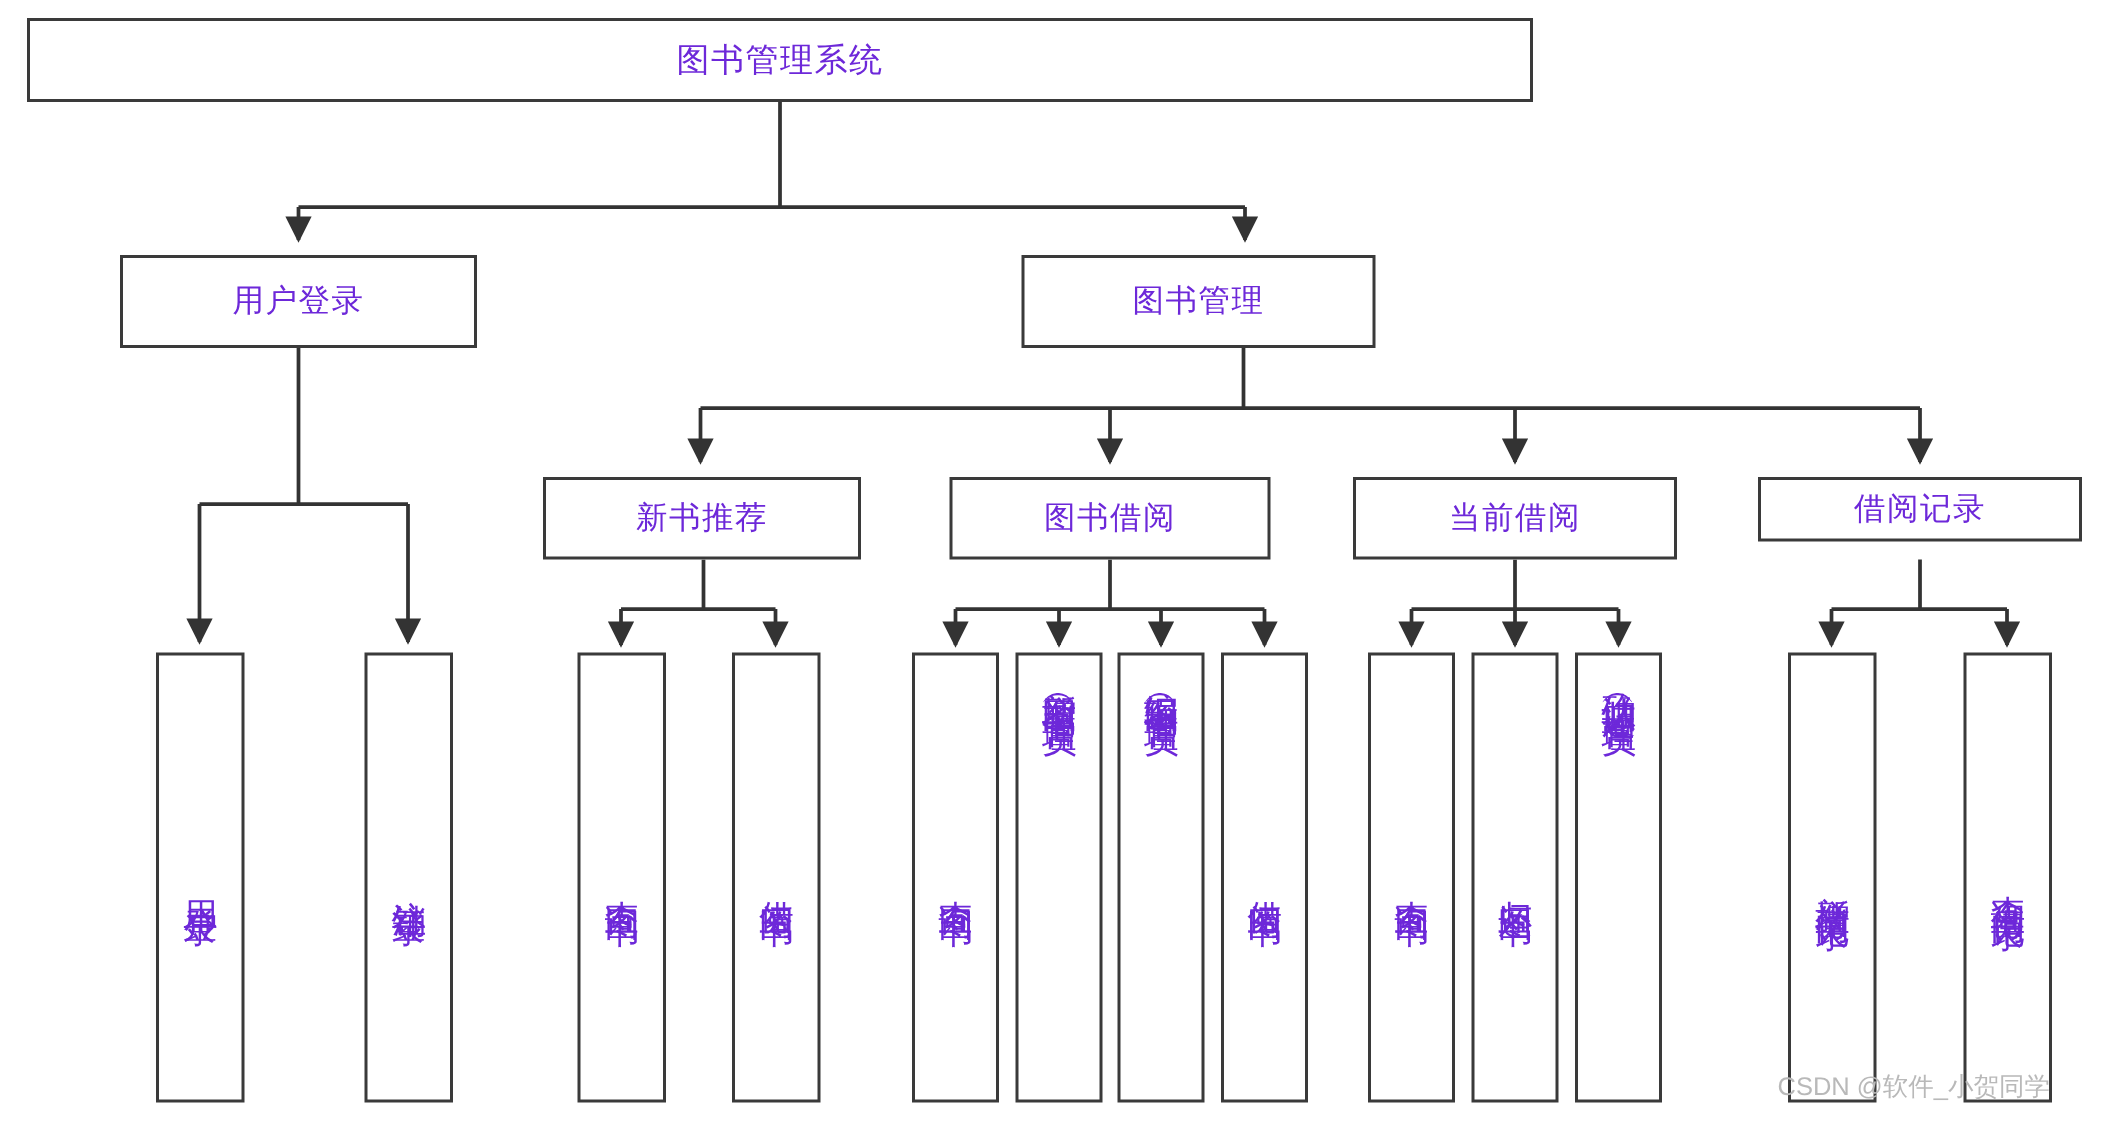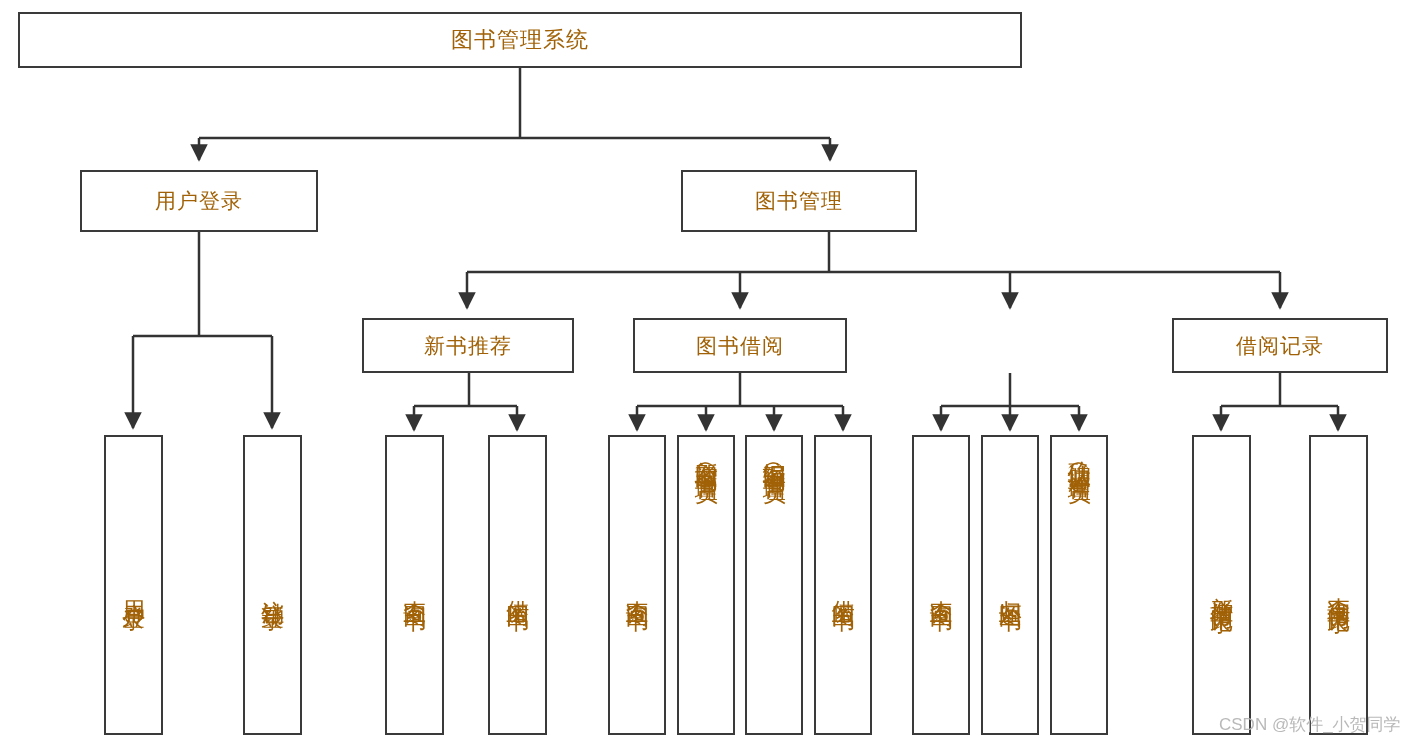--- a/index.html
+++ b/index.html
@@ -34,21 +34,21 @@
     display: flex;
     align-items: center;
     justify-content: center;
     color: #262626;
     z-index: 2;
   }
   .node .label {
     display: block;
     text-align: center;
     line-height: 1.22;
-    color: #a16207;
+    color: #6d28d9;
   }
   
   .node.horiz .label {
     font-size: 21px;
     letter-spacing: 1px;
     white-space: nowrap;
   }
   .node.root .label {
     font-size: 22px;
   }
@@ -64,21 +64,21 @@
     font-size: 23px;
     line-height: 1.02;
     letter-spacing: 3px;
     max-height: 100%;
   }
   .node.vert.topalign {
     align-items: flex-start;
   }
   .watermark {
     position: absolute;
-    left: 1219px;
+    left: 1185px;
     top: 713px;
     font-size: 17px;
     color: #b9b9b9;
     white-space: nowrap;
     z-index: 5;
     font-family: "Liberation Sans", "DejaVu Sans", sans-serif;
   }
 </style>
 </head>
 <body>
@@ -145,21 +145,24 @@
   <div class="node horiz" style="left:681px; top:170px; width:236px; height:62px;">
     <span class="label">图书管理</span>
   </div>
 
   <div class="node horiz" style="left:362px; top:318px; width:212px; height:55px;justify-content:center;">
     <span class="label">新书推荐</span>
   </div>
   <div class="node horiz" style="left:633px; top:318px; width:214px; height:55px;">
     <span class="label">图书借阅</span>
   </div>
-  <div class="node horiz" style="left:1172px; top:318px; width:216px; height:55px;">
+  <div class="node horiz" style="left:902px; top:318px; width:216px; height:55px;">
+    <span class="label">当前借阅</span>
+  </div>
+  <div class="node horiz" style="left:1172px; top:318px; width:216px; height:43px;">
     <span class="label">借阅记录</span>
   </div>
 
   <div class="node vert" style="left:104px; top:435px; width:59px; height:300px;">
     <span class="label">用户登录</span>
   </div>
   <div class="node vert" style="left:243px; top:435px; width:59px; height:300px;">
     <span class="label">注销登录</span>
   </div>
 

